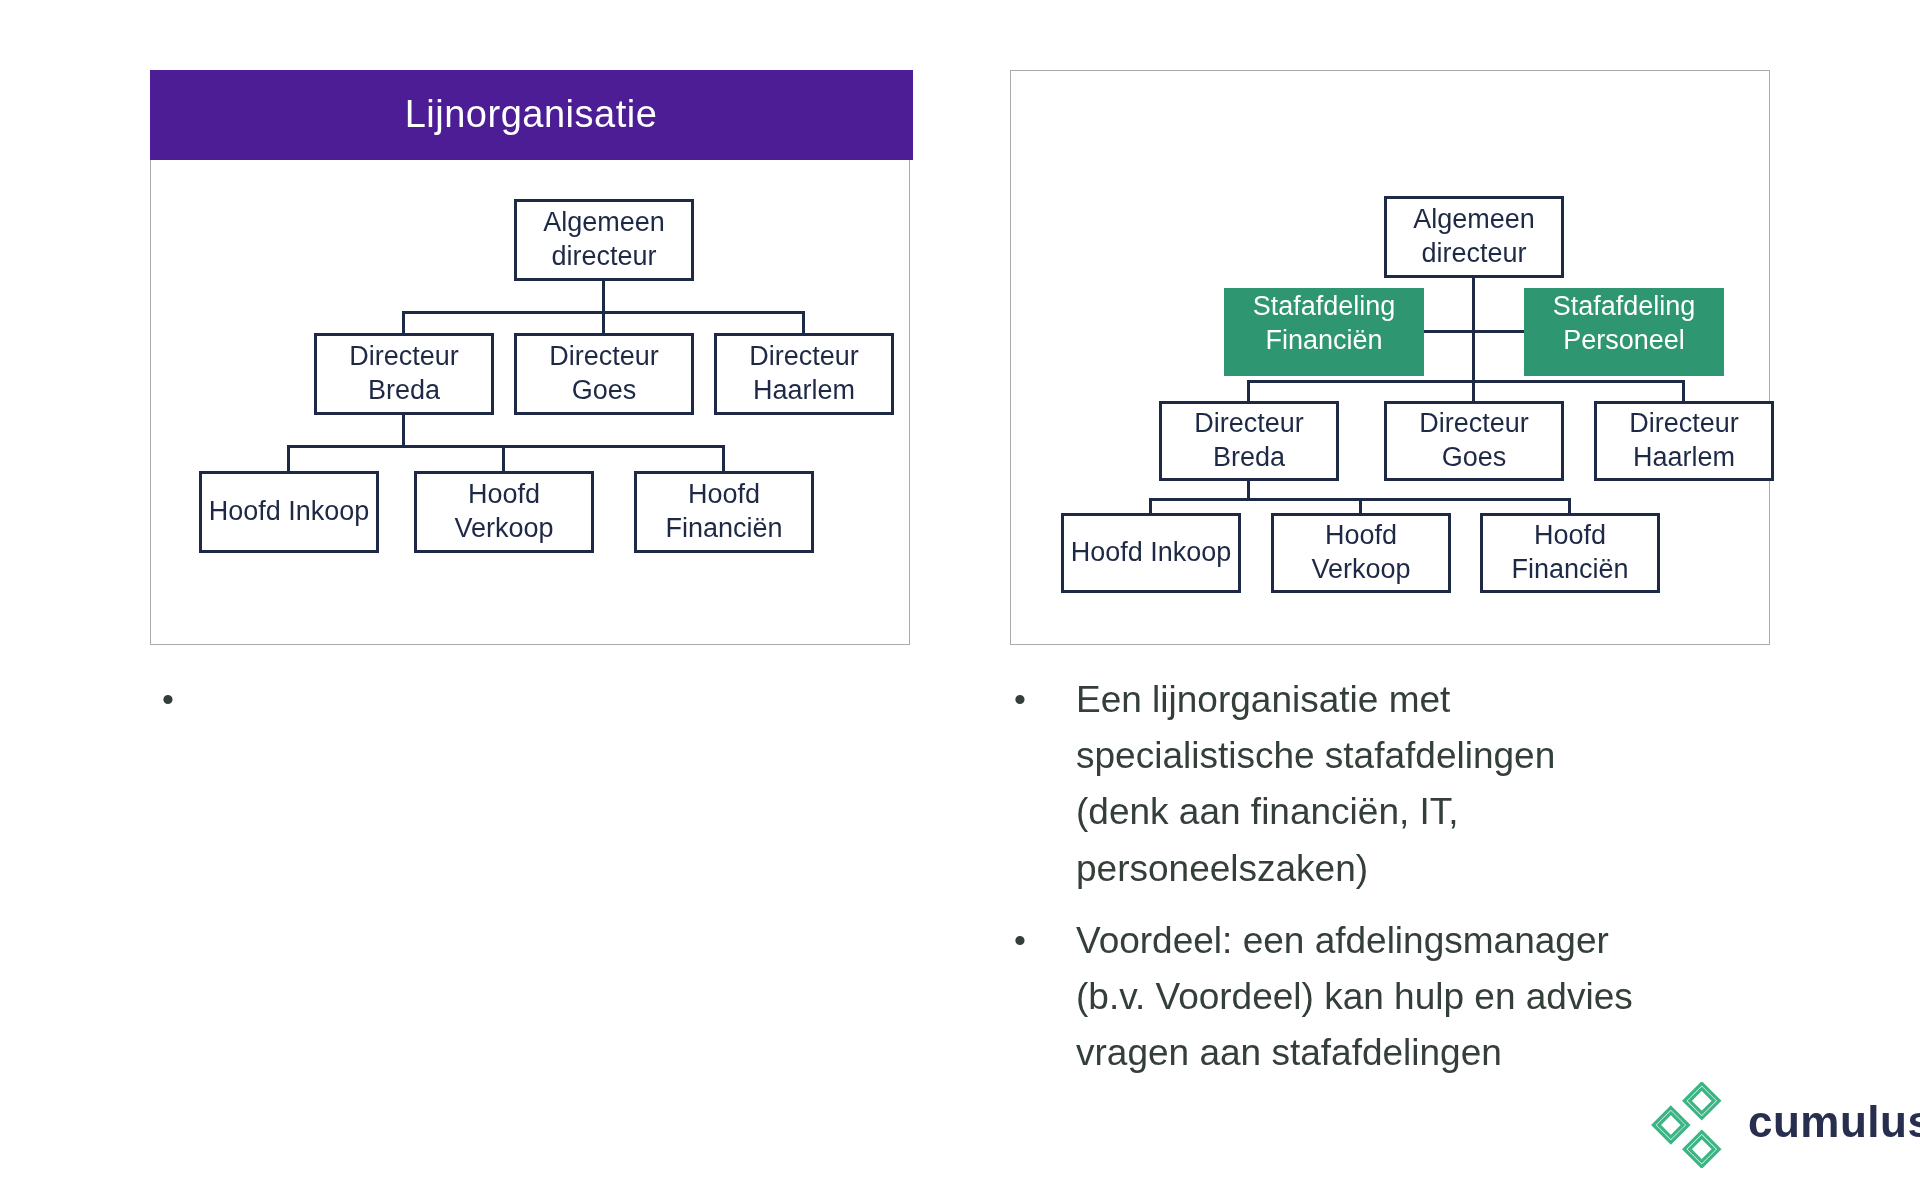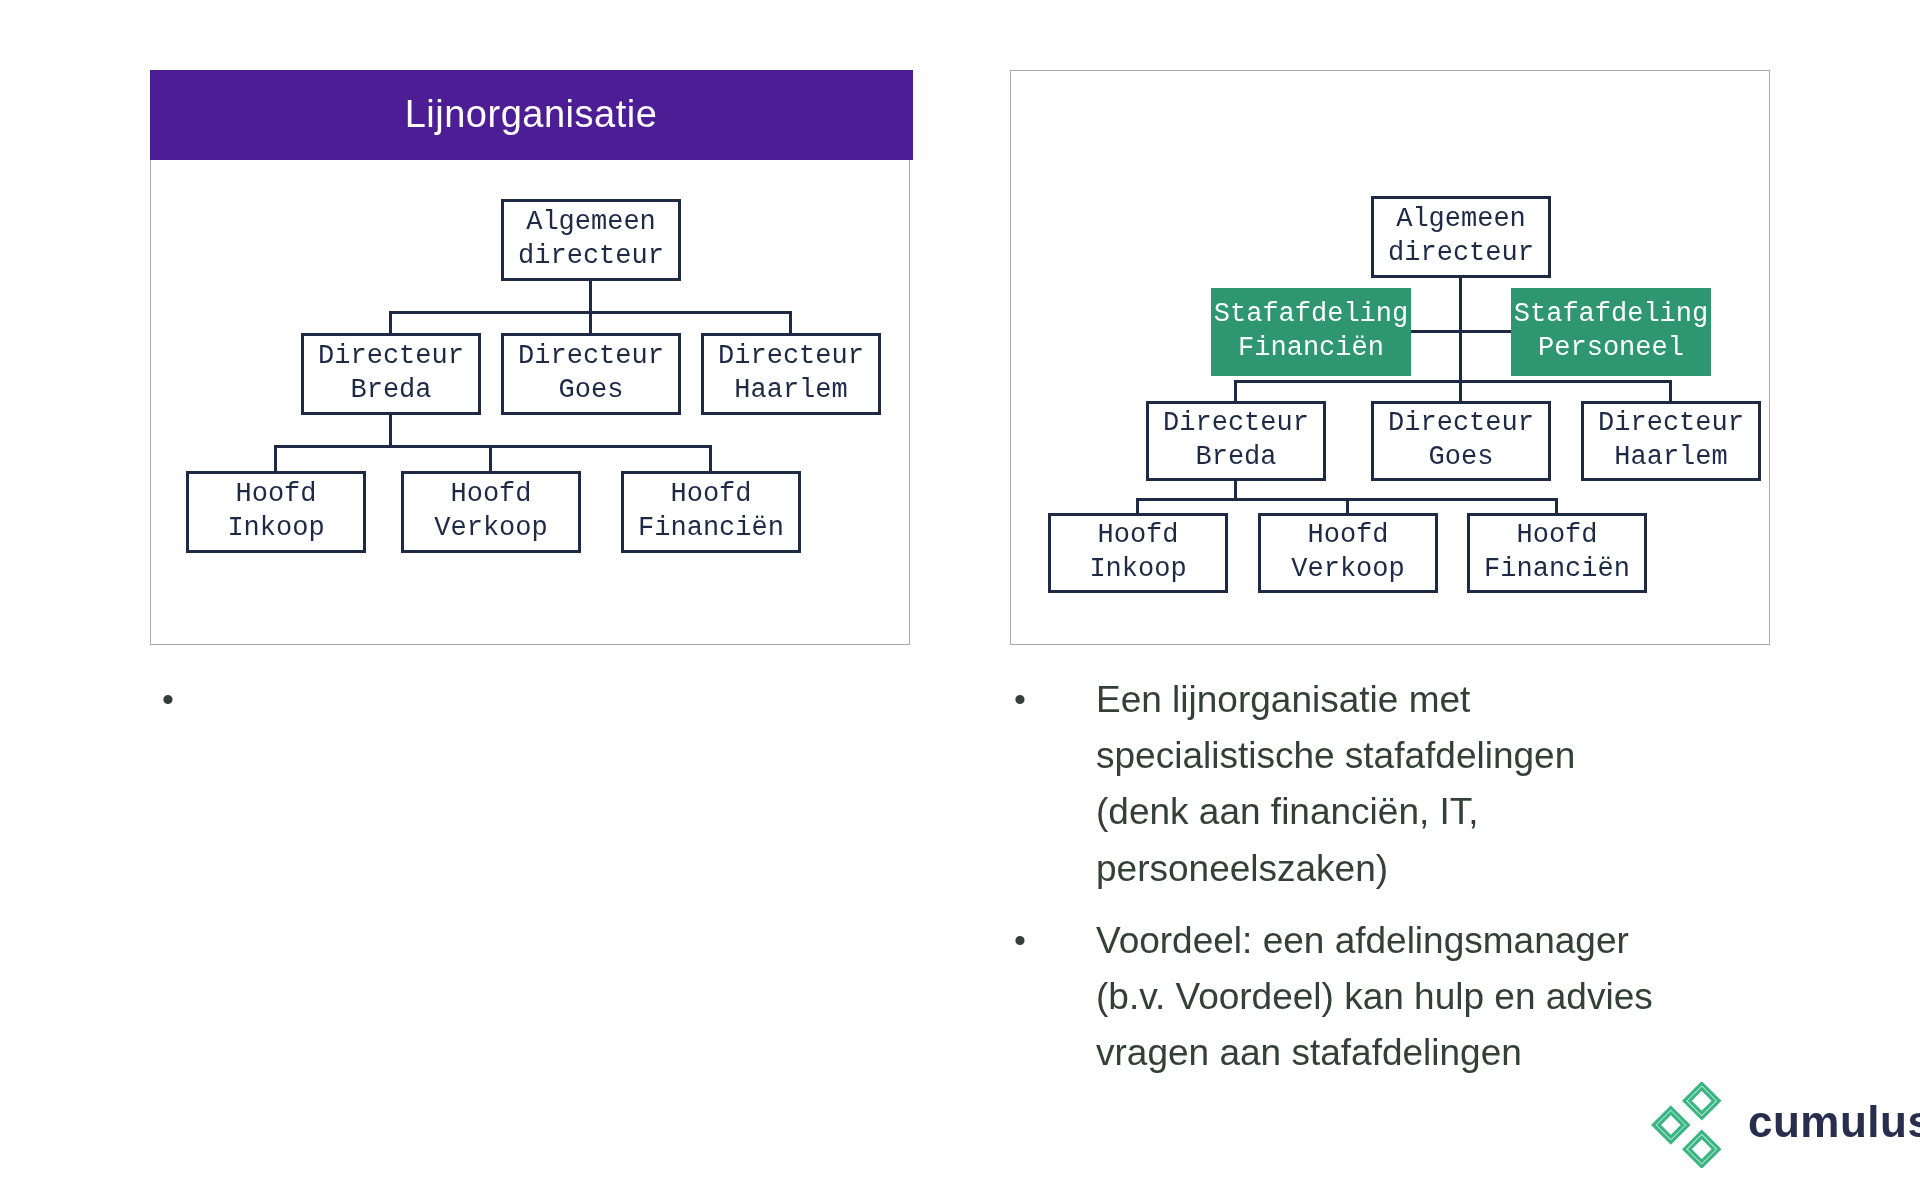--- a/index.html
+++ b/index.html
@@ -11,40 +11,40 @@
     position:absolute;top:70px;width:760px;height:575px;
     background:#ffffff;border:1.5px solid #aaaaaa;box-sizing:border-box;
   }
   .panel.left{left:150px;}
   .panel.right{left:1010px;}
   .panel-header{
     position:absolute;left:-1.5px;top:-1.5px;width:763px;height:90px;
     background:#4c1d95;color:#ffffff;display:flex;align-items:center;justify-content:center;
     font-size:38px;font-weight:400;letter-spacing:0.5px;
   }
-  .chart{position:absolute;left:0;top:90px;width:757px;height:483px;font-family:Liberation Mono, monospace;}
+  .chart{position:absolute;left:13px;top:90px;width:757px;height:483px;}
   .obox{
     position:absolute;box-sizing:border-box;border:3px solid #1e2a45;background:#ffffff;
     color:#1e2a45;display:flex;align-items:center;justify-content:center;text-align:center;
     font-size:27px;line-height:1.25;width:180px;height:82px;padding:2px;
   }
   .sbox{
     position:absolute;box-sizing:border-box;background:#2e9670;border:none;
-    color:#ffffff;display:flex;align-items:center;justify-content:center;text-align:center;
+    color:#ffffff;display:flex;align-items:flex-start;justify-content:center;text-align:center;
     font-size:27px;line-height:1.25;width:200px;height:88px;padding:2px;
   }
   .ln{position:absolute;background:#1e2a45;}
   .bullets{position:absolute;top:672px;color:#333f38;font-size:37px;line-height:1.52;}
   .bullets.bl{left:162px;width:620px;}
   .bullets.br{left:1014px;width:640px;}
   .bullet-item{display:flex;align-items:flex-start;margin-bottom:16px;}
   .bullet-dot{width:62px;flex:0 0 62px;font-size:34px;padding-top:2px;}
   .bullet-text{flex:1 1 auto;}
   .bullets.bl .bullet-text{max-width:525px;}
-  .bullets.br .bullet-text{max-width:578px;margin-left:20px;}
+  .bullets.br .bullet-text{max-width:578px;}
   .logo{position:absolute;left:1648px;top:1082px;display:flex;align-items:center;gap:14px;}
   .logo-text{font-size:44px;font-weight:bold;color:#272e4e;letter-spacing:0.5px;padding-bottom:6px;}
 </style>
 </head>
 <body>
 
 <div class="slide">
 
   <div class="panel left">
     <div class="panel-header">

